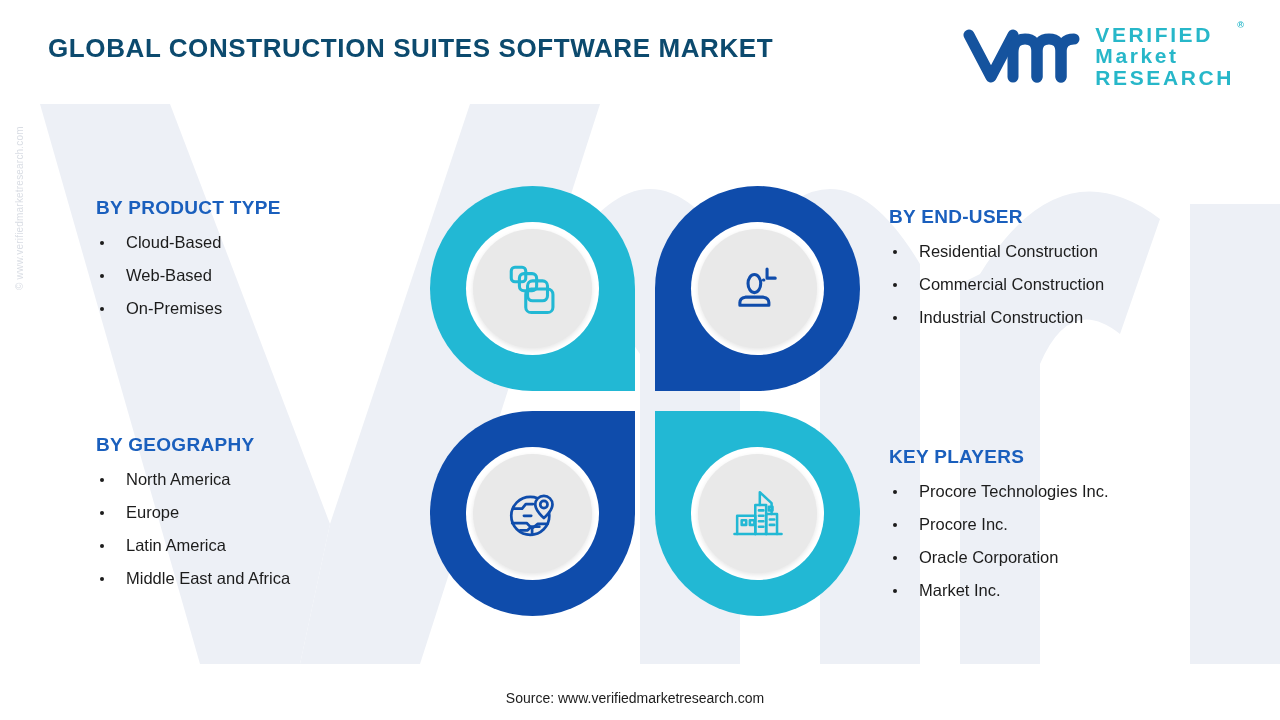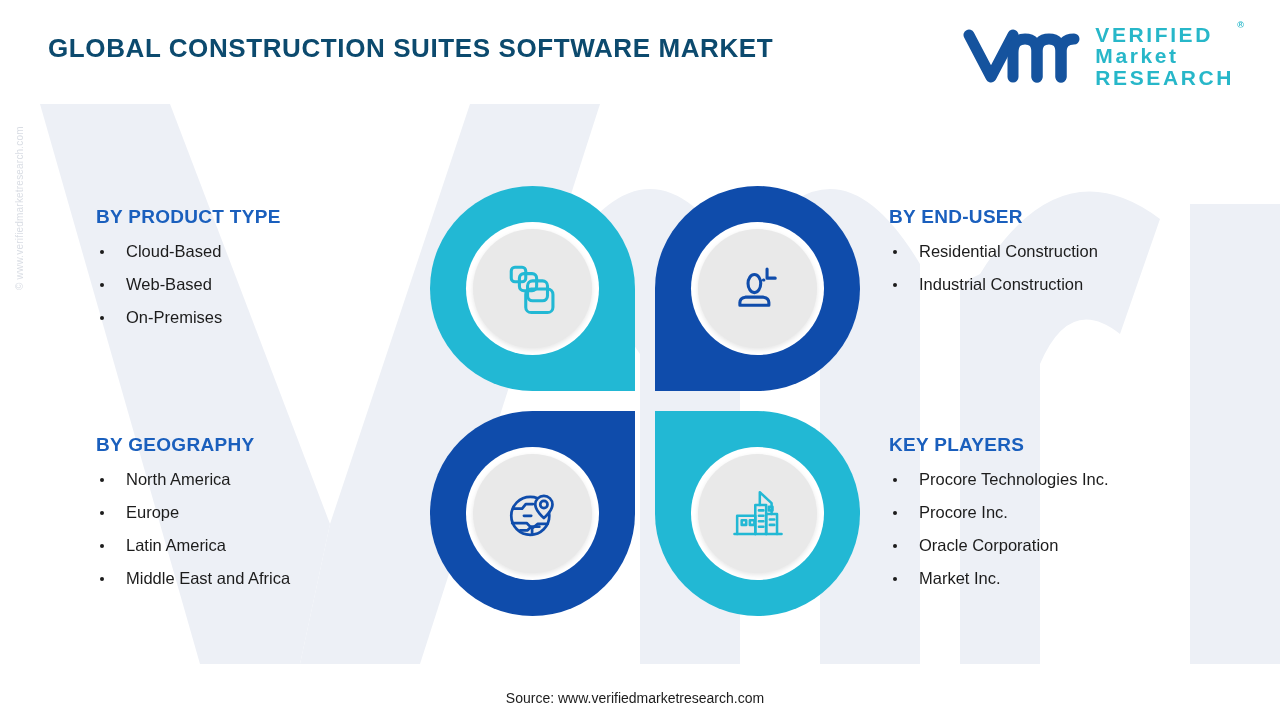--- a/index.html
+++ b/index.html
@@ -56,24 +56,24 @@
   .seg ul { list-style:none; }
   .seg li {
     position:relative; padding-left:30px;
     font-size:16.5px; color:#1c1c1c; margin-bottom:14px; white-space:nowrap;
   }
   .seg li:before {
     content:""; position:absolute; left:4px; top:8px;
     width:4px; height:4px; border-radius:50%; background:#1c1c1c;
   }
 
-  #seg-product  { left:96px;  top:206px; }
+  #seg-product  { left:96px;  top:197px; }
   #seg-enduser  { left:889px; top:206px; }
   #seg-geo      { left:96px;  top:434px; }
-  #seg-players  { left:889px; top:434px; }
+  #seg-players  { left:889px; top:446px; }
 
   
   .pinwheel { position:absolute; left:430px; top:186px; width:430px; height:430px; z-index:5; }
   .quad { position:absolute; width:205px; height:205px; }
   .quad .ring {
     position:absolute; inset:0;
     background:var(--c);
   }
   .quad .inner {
     position:absolute; left:50%; top:50%;
@@ -159,20 +159,21 @@
       <li>Cloud-Based</li>
       <li>Web-Based</li>
       <li>On-Premises</li>
     </ul>
   </div>
 
   <div class="seg" id="seg-enduser">
     <div class="seg-head">BY END-USER</div>
     <ul>
       <li>Residential Construction</li>
+      <li>Commercial Construction</li>
       <li>Industrial Construction</li>
     </ul>
   </div>
 
   <div class="seg" id="seg-geo">
     <div class="seg-head">BY GEOGRAPHY</div>
     <ul>
       <li>North America</li>
       <li>Europe</li>
       <li>Latin America</li>

